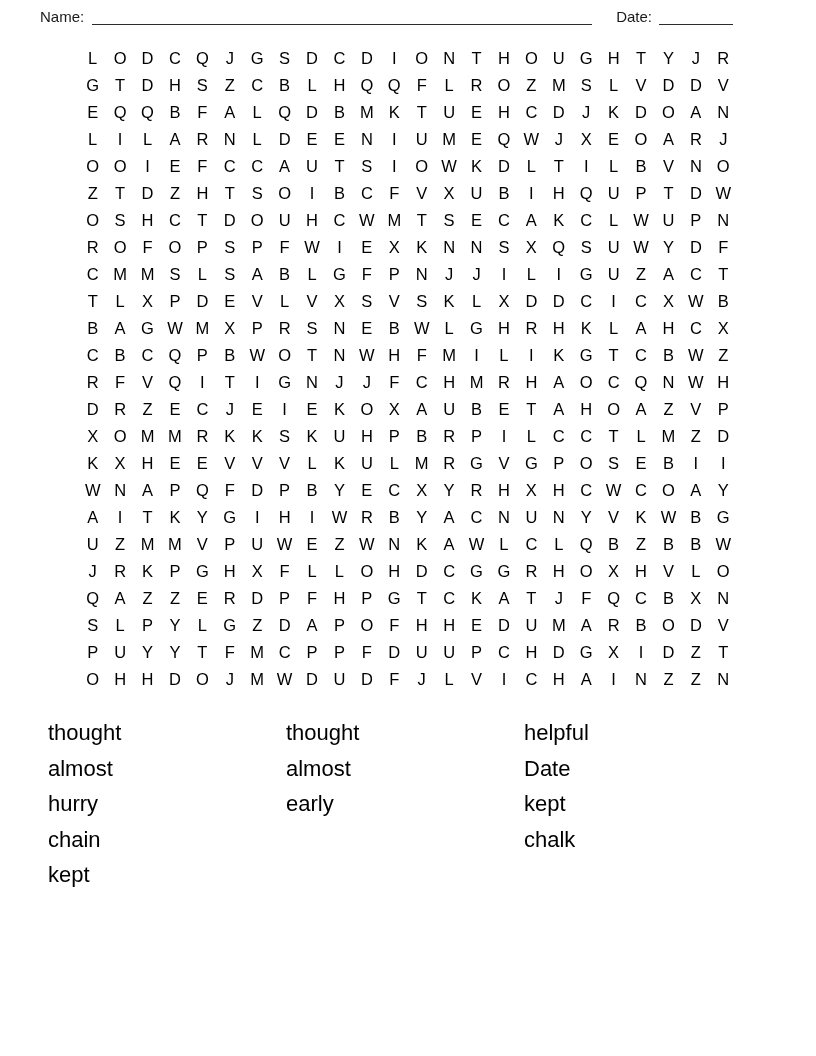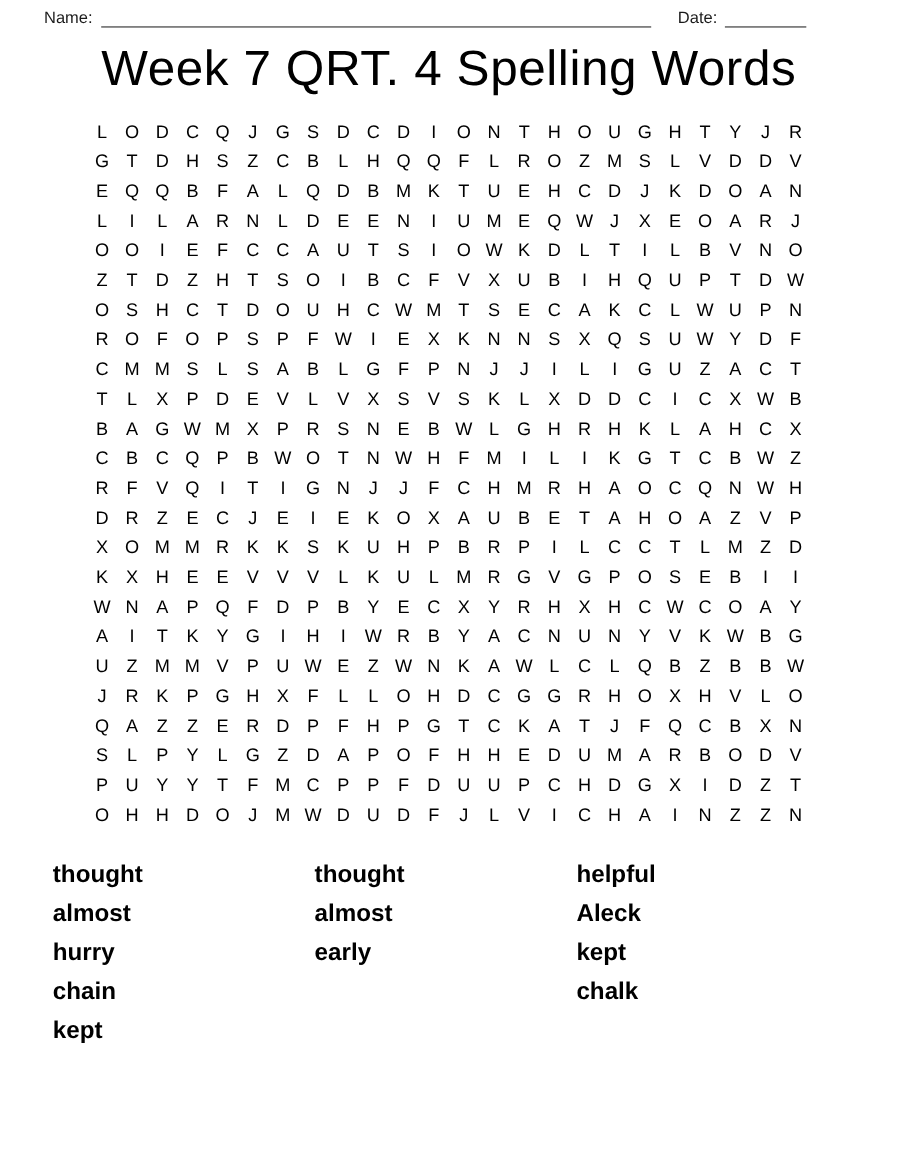--- a/index.html
+++ b/index.html
@@ -55,36 +55,35 @@
   }
 
   .word-list {
     display: flex;
     margin: 22px 0 0 48px;
   }
   .word-col { width: 238px; }
   .word {
     font-size: 22px;
     line-height: 35.6px;
-    font-weight: 700;
+    font-weight: 400;
   }
 </style>
 </head>
 <body>
 
 <div class="page">
 
   <div class="header">
     <span>Name:</span>
     <span class="blank-line name-line"></span>
     <span class="date-label">Date:</span>
     <span class="blank-line date-line"></span>
   </div>
 
-  <h1 class="title">Week 7 QRT. 4 Spelling Words</h1>
 
   <div class="grid">
       <div class="cell">L</div>
       <div class="cell">O</div>
       <div class="cell">D</div>
       <div class="cell">C</div>
       <div class="cell">Q</div>
       <div class="cell">J</div>
       <div class="cell">G</div>
       <div class="cell">S</div>
@@ -666,19 +665,19 @@
         <div class="word">chain</div>
         <div class="word">kept</div>
       </div>
       <div class="word-col">
         <div class="word">thought</div>
         <div class="word">almost</div>
         <div class="word">early</div>
       </div>
       <div class="word-col">
         <div class="word">helpful</div>
-        <div class="word">Aleck</div>
+        <div class="word">Date</div>
         <div class="word">kept</div>
         <div class="word">chalk</div>
       </div>
     </div>
 
 </div>
 
 </body></html>

